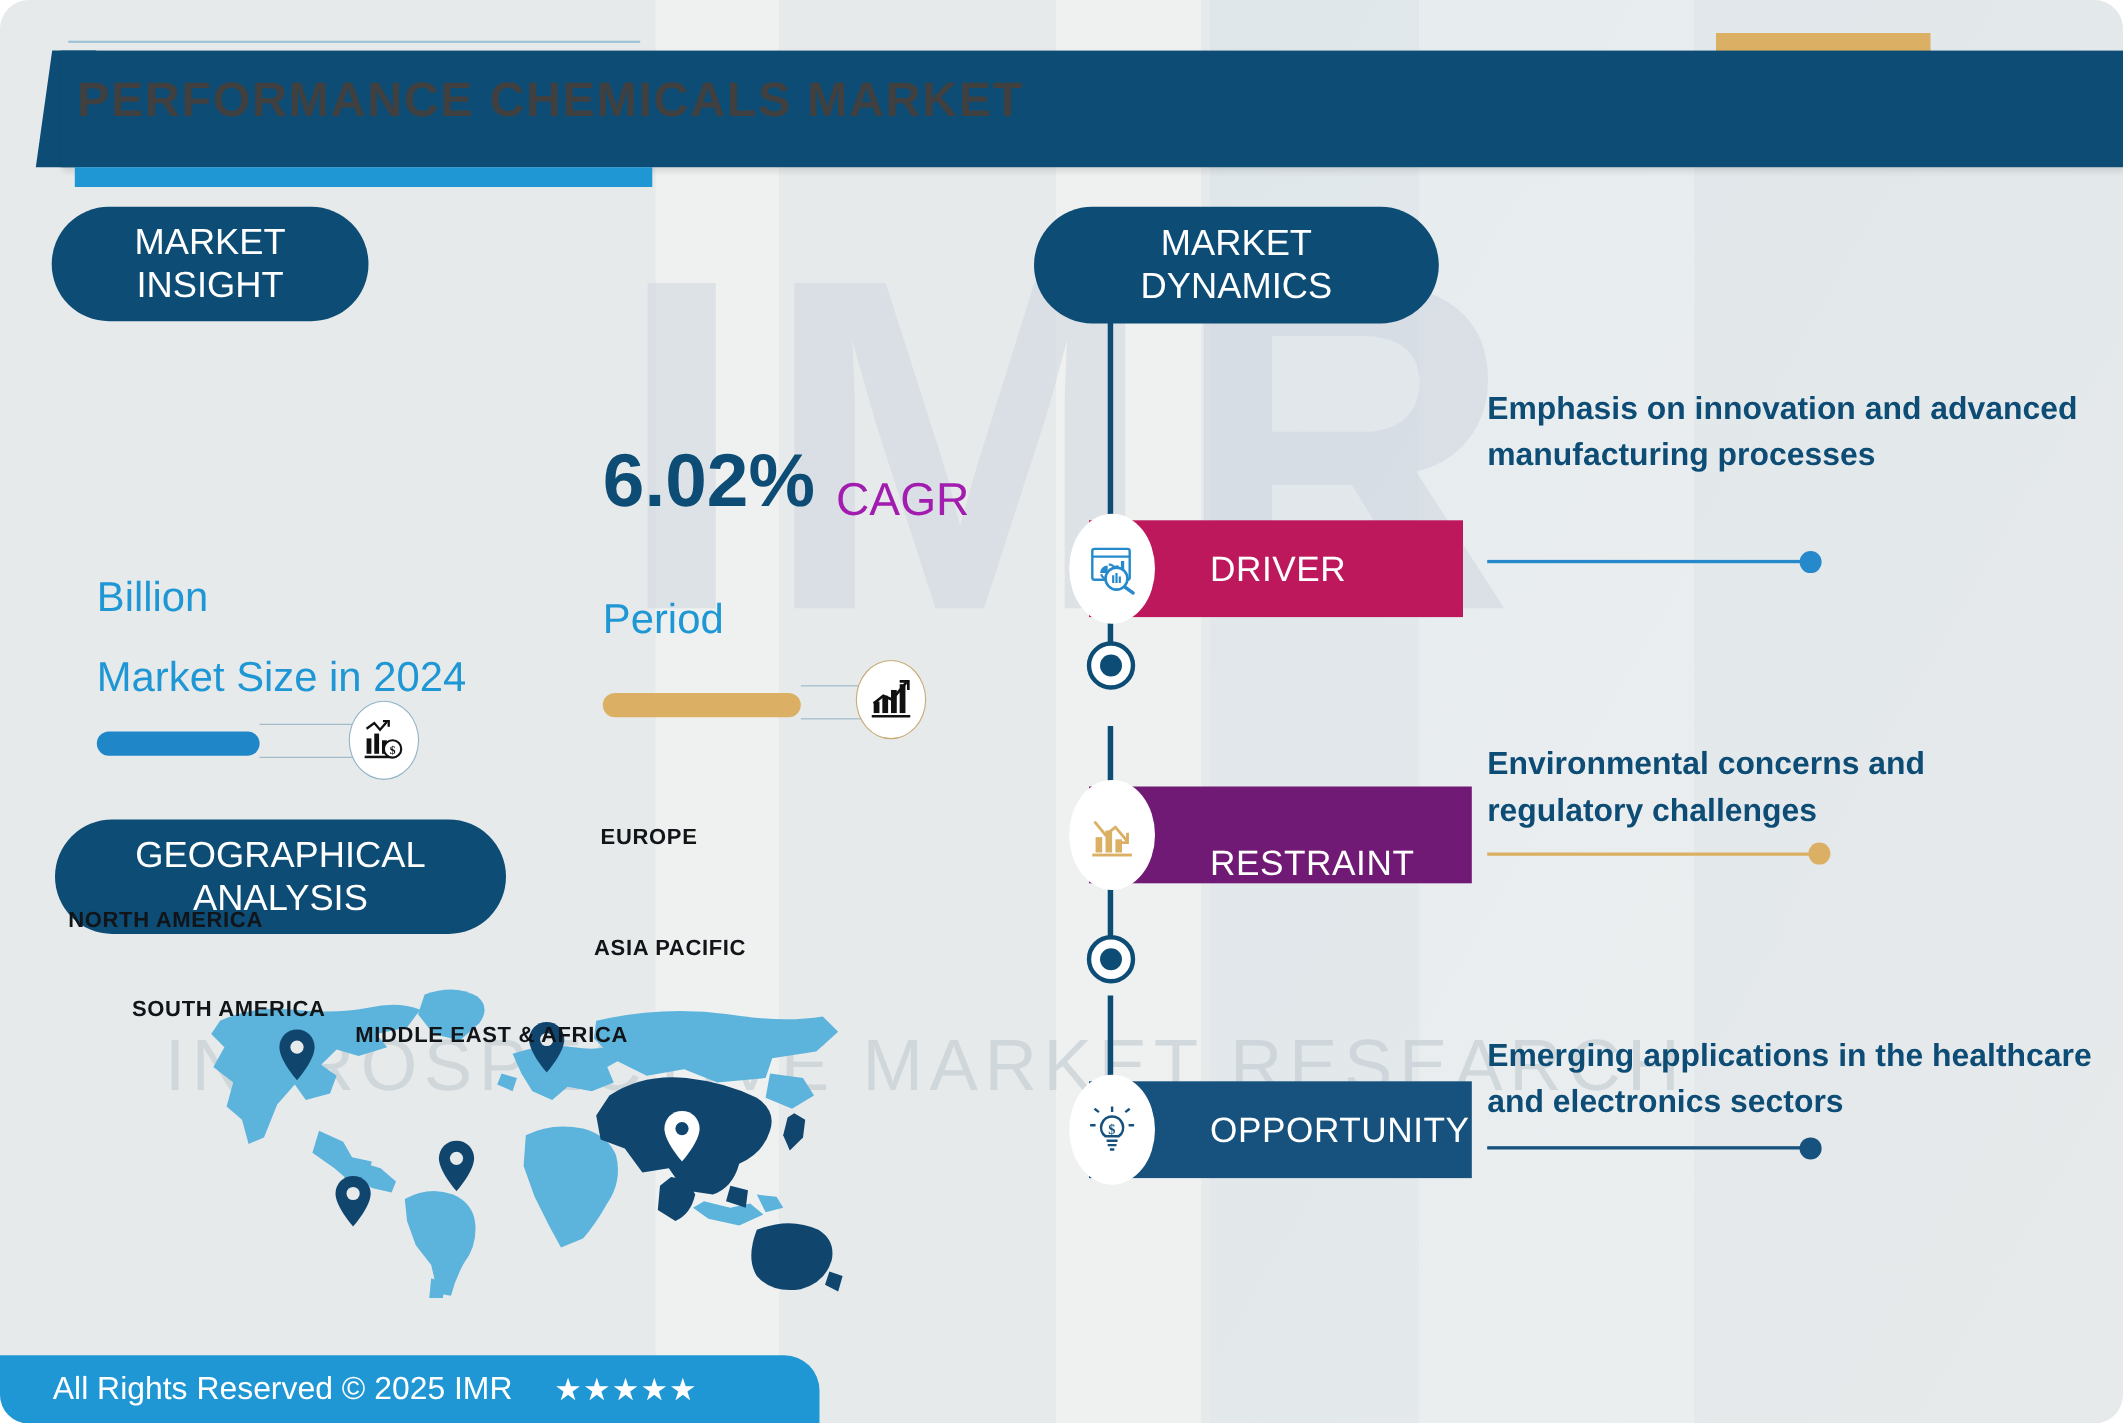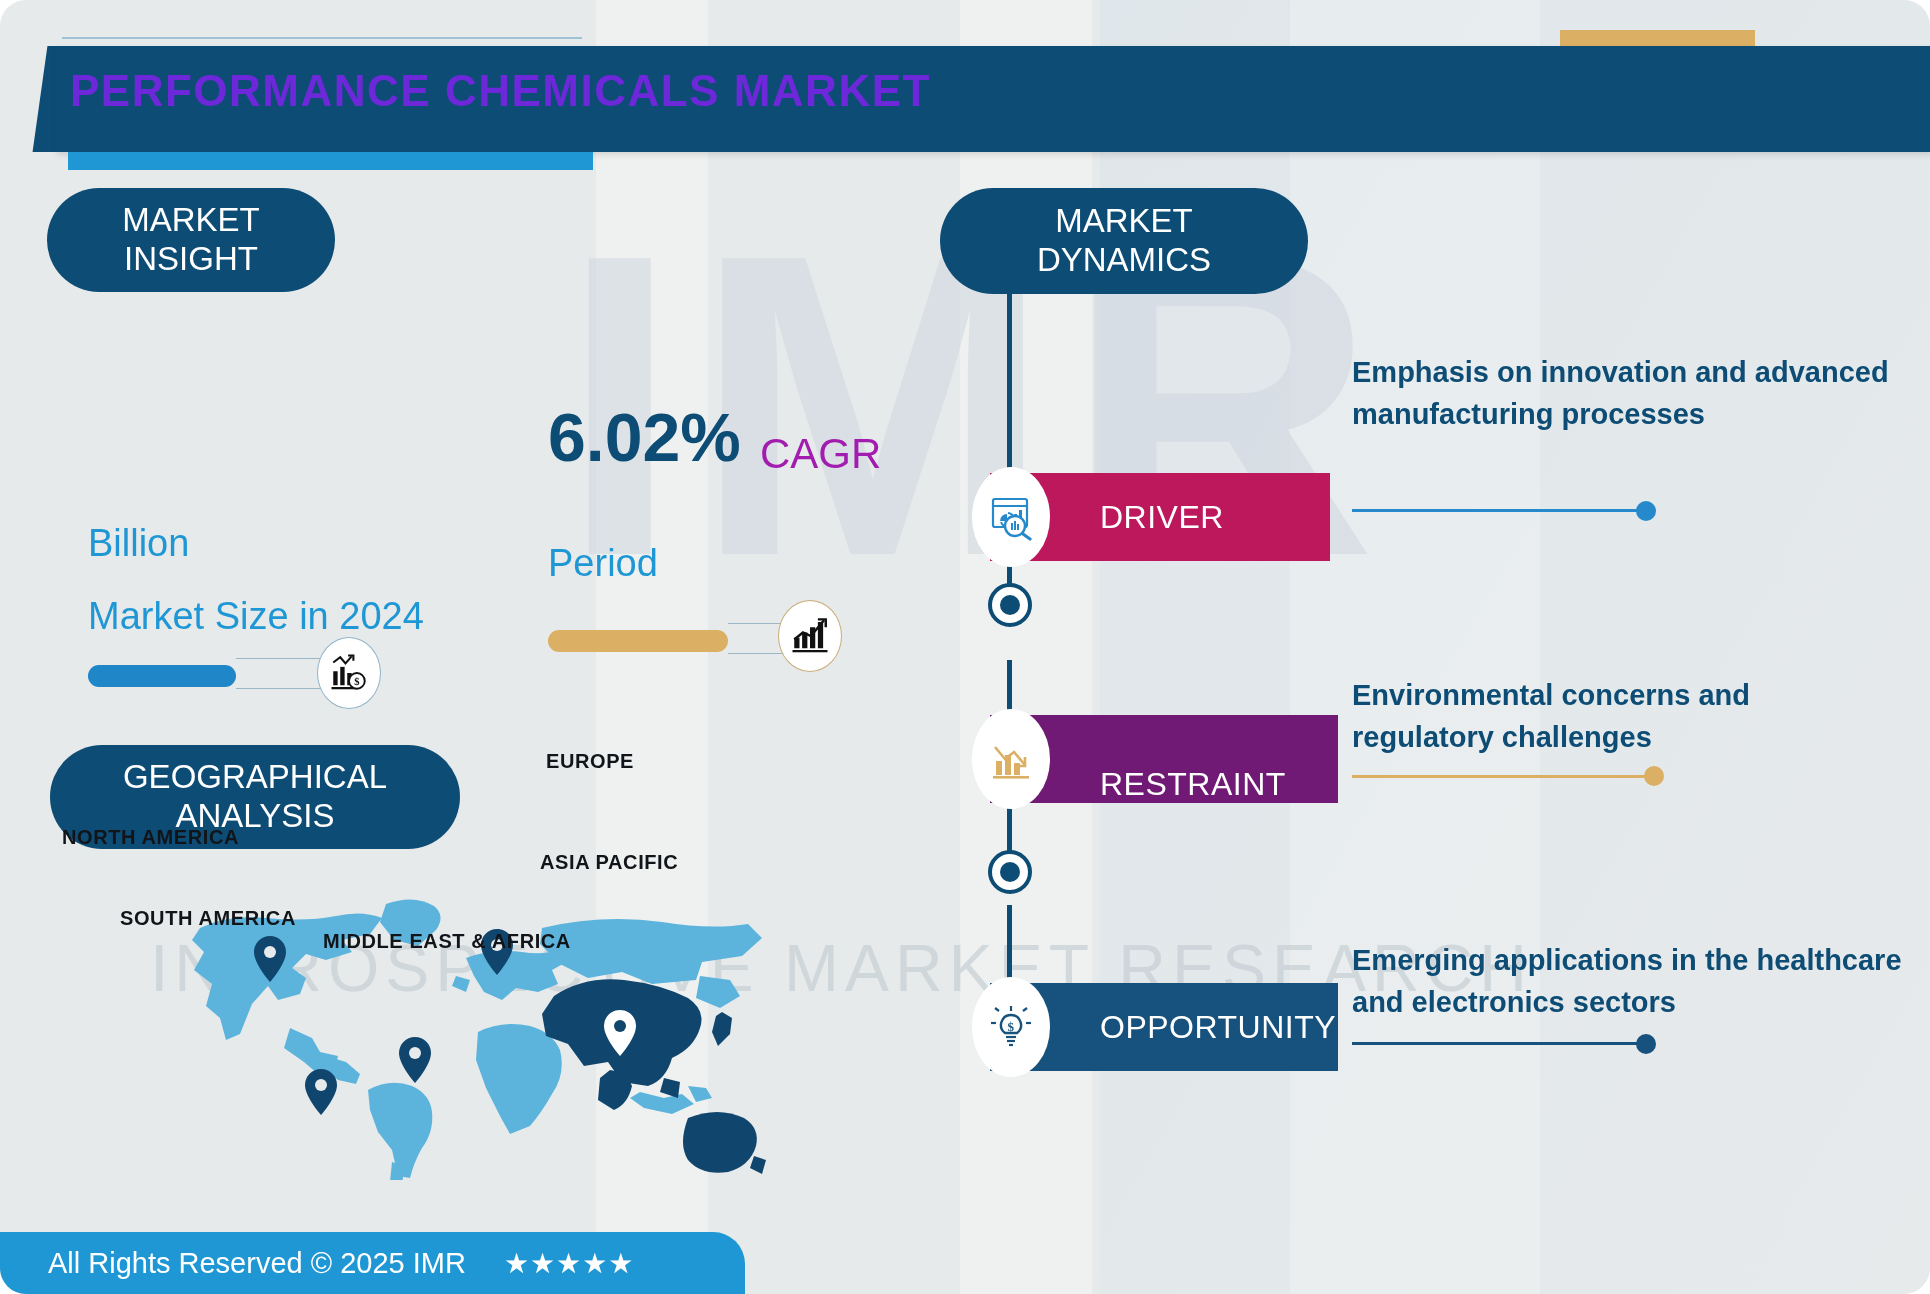--- a/index.html
+++ b/index.html
@@ -71,21 +71,21 @@
   .hdr-bar-skew {
     position:absolute; left:40px; top:46px; width:40px; height:106px;
     background:#0d4c75;
     transform: skewX(-8deg);
   }
   .hdr-title {
     position: absolute;
     left: 70px; top: 66px;
     font-size: 44px; font-weight: 700;
     letter-spacing: 1.5px;
-    color: #6d28d9;
+    color: #404040;
     white-space: nowrap;
   }
   .hdr-underbar {
     position: absolute;
     left: 68px; top: 152px; width: 525px; height: 18px;
     background: #1f97d4;
   }
 
   
   .pill {

